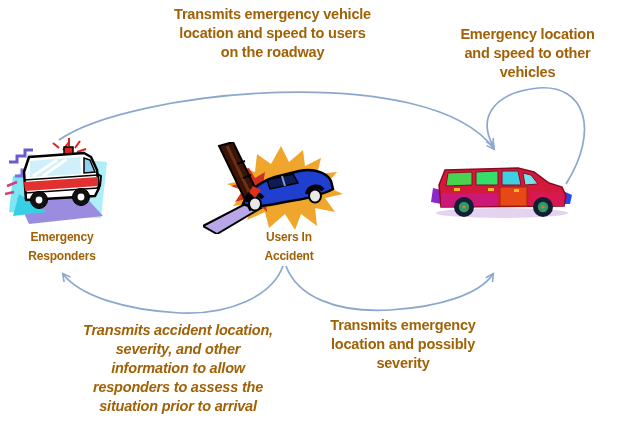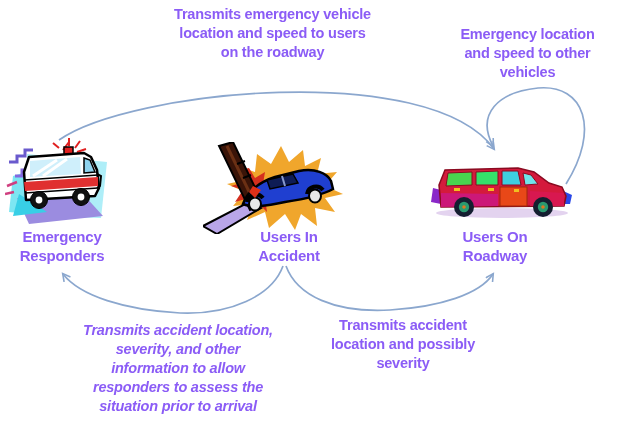--- a/index.html
+++ b/index.html
@@ -2,24 +2,24 @@
 <html><head>
 <meta charset="utf-8">
 <style>
   html,body{margin:0;padding:0;background:#ffffff;}
   .canvas{
     position:relative;width:620px;height:428px;background:#ffffff;overflow:hidden;
     font-family:"Liberation Sans","DejaVu Sans",sans-serif;
   }
   .arrows{position:absolute;left:0;top:0;width:620px;height:428px;}
   .txt{
-    position:absolute;color:#8b5cf6;font-weight:bold;text-align:center;
+    position:absolute;color:#a16207;font-weight:bold;text-align:center;
     white-space:pre-line;line-height:19px;font-size:14.5px;letter-spacing:-0.2px;
   }
-  .nodelabel{font-size:15px;line-height:18.5px;}
+  .nodelabel{font-size:12px;line-height:18.5px;}
   .icon{position:absolute;}
   .icon svg{display:block;width:100%;height:100%;}
 </style>
 </head>
 <body>
 
 <div class="canvas">
 
   <svg class="arrows" viewBox="0 0 620 428">
     <defs>
@@ -123,31 +123,29 @@
       <circle cx="113" cy="50" r="10" fill="#141e30"></circle>
       <circle cx="113" cy="50" r="5.2" fill="#2a9a70"></circle>
       <circle cx="113" cy="50" r="1.8" fill="#e07820"></circle>
     </svg>
   </div>
 
   <div class="txt nodelabel" style="left:8px;top:228px;width:108px;">Emergency
 Responders</div>
   <div class="txt nodelabel" style="left:237px;top:228px;width:104px;">Users In
 Accident</div>
-  <div class="txt nodelabel" style="left:443px;top:228px;width:104px;">Users On
-Roadway</div>
 
   <div class="txt" style="left:150px;top:5px;width:245px;">Transmits emergency vehicle
 location and speed to users
 on the roadway</div>
   <div class="txt" style="left:455px;top:25px;width:145px;">Emergency location
 and speed to other
 vehicles</div>
   <div class="txt" style="left:66px;top:321px;width:224px;font-style:italic;">Transmits accident location,
 severity, and other
 information to allow
 responders to assess the
 situation prior to arrival</div>
-  <div class="txt" style="left:328px;top:316px;width:150px;">Transmits accident
+  <div class="txt" style="left:328px;top:316px;width:150px;">Transmits emergency
 location and possibly
 severity</div>
 
 </div>
 
 </body></html>

